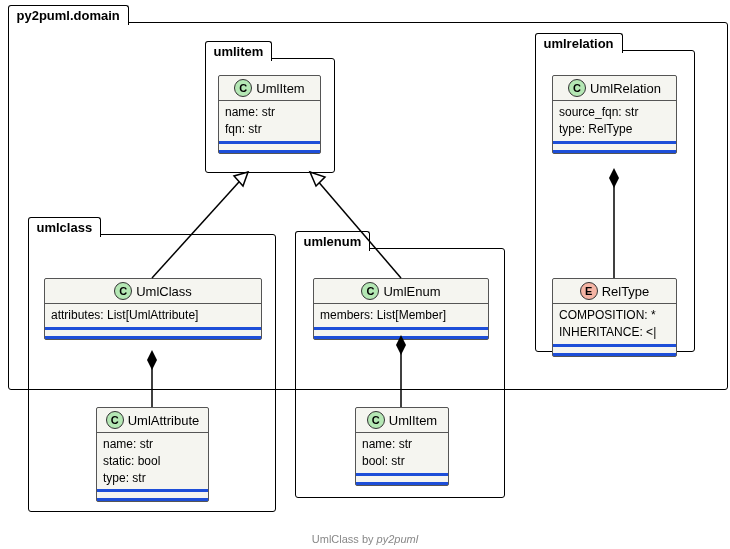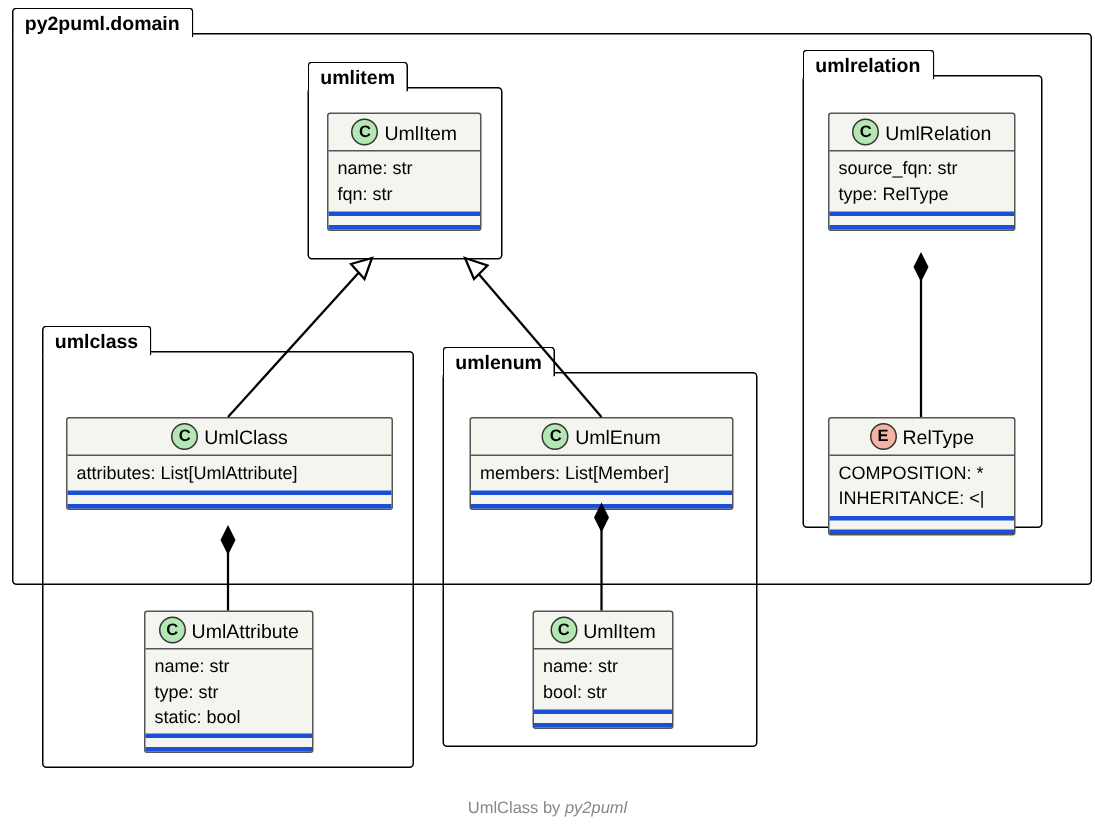--- a/index.html
+++ b/index.html
@@ -127,22 +127,22 @@
   </div>
   <div class="class-section class-footer"></div>
 </div>
 <div class="class-box" style="left:96px; top:407px; width:113px;">
   <div class="class-header">
     <span class="class-badge badge-c">C</span>
     <span>UmlAttribute</span>
   </div>
   <div class="class-section">
     <div class="class-row">name: str</div>
+    <div class="class-row">static: bool</div>
     <div class="class-row">type: str</div>
-    <div class="class-row">static: bool</div>
   </div>
   <div class="class-section class-footer"></div>
 </div>
 
 <div class="package" style="left:295px; top:248px; width:210px; height:250px;">
   <div class="package-tab">
     <span>umlenum</span>
   </div>
 </div>
 <div class="class-box" style="left:313px; top:278px; width:176px;">

